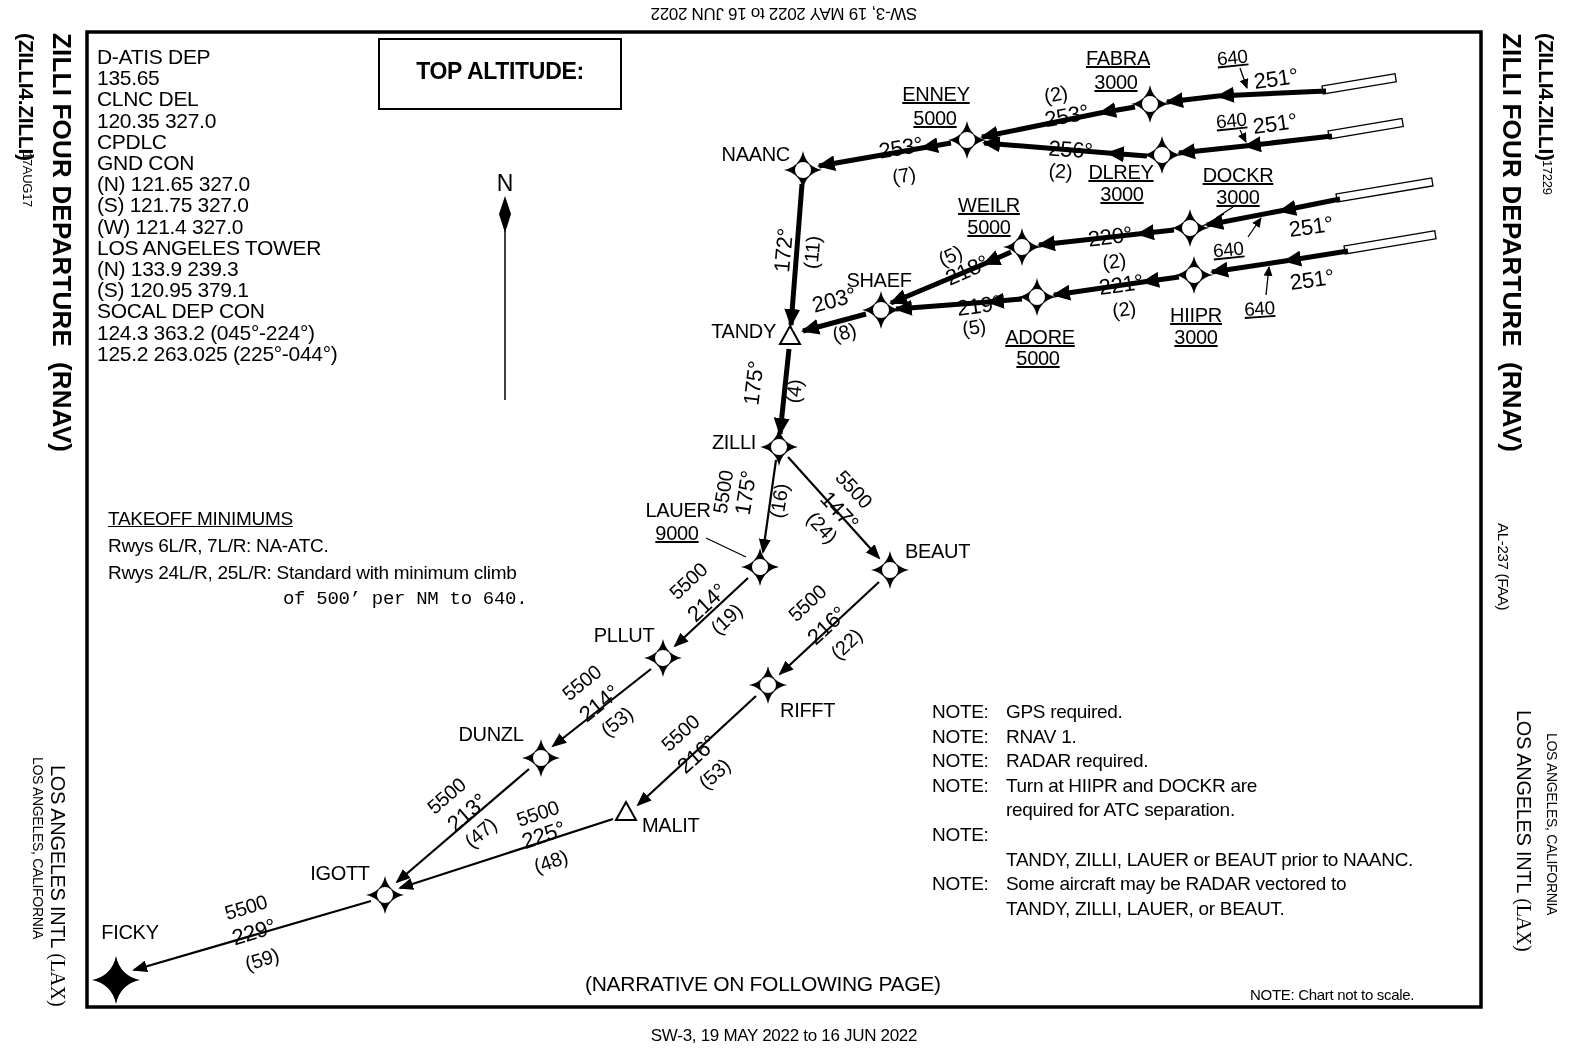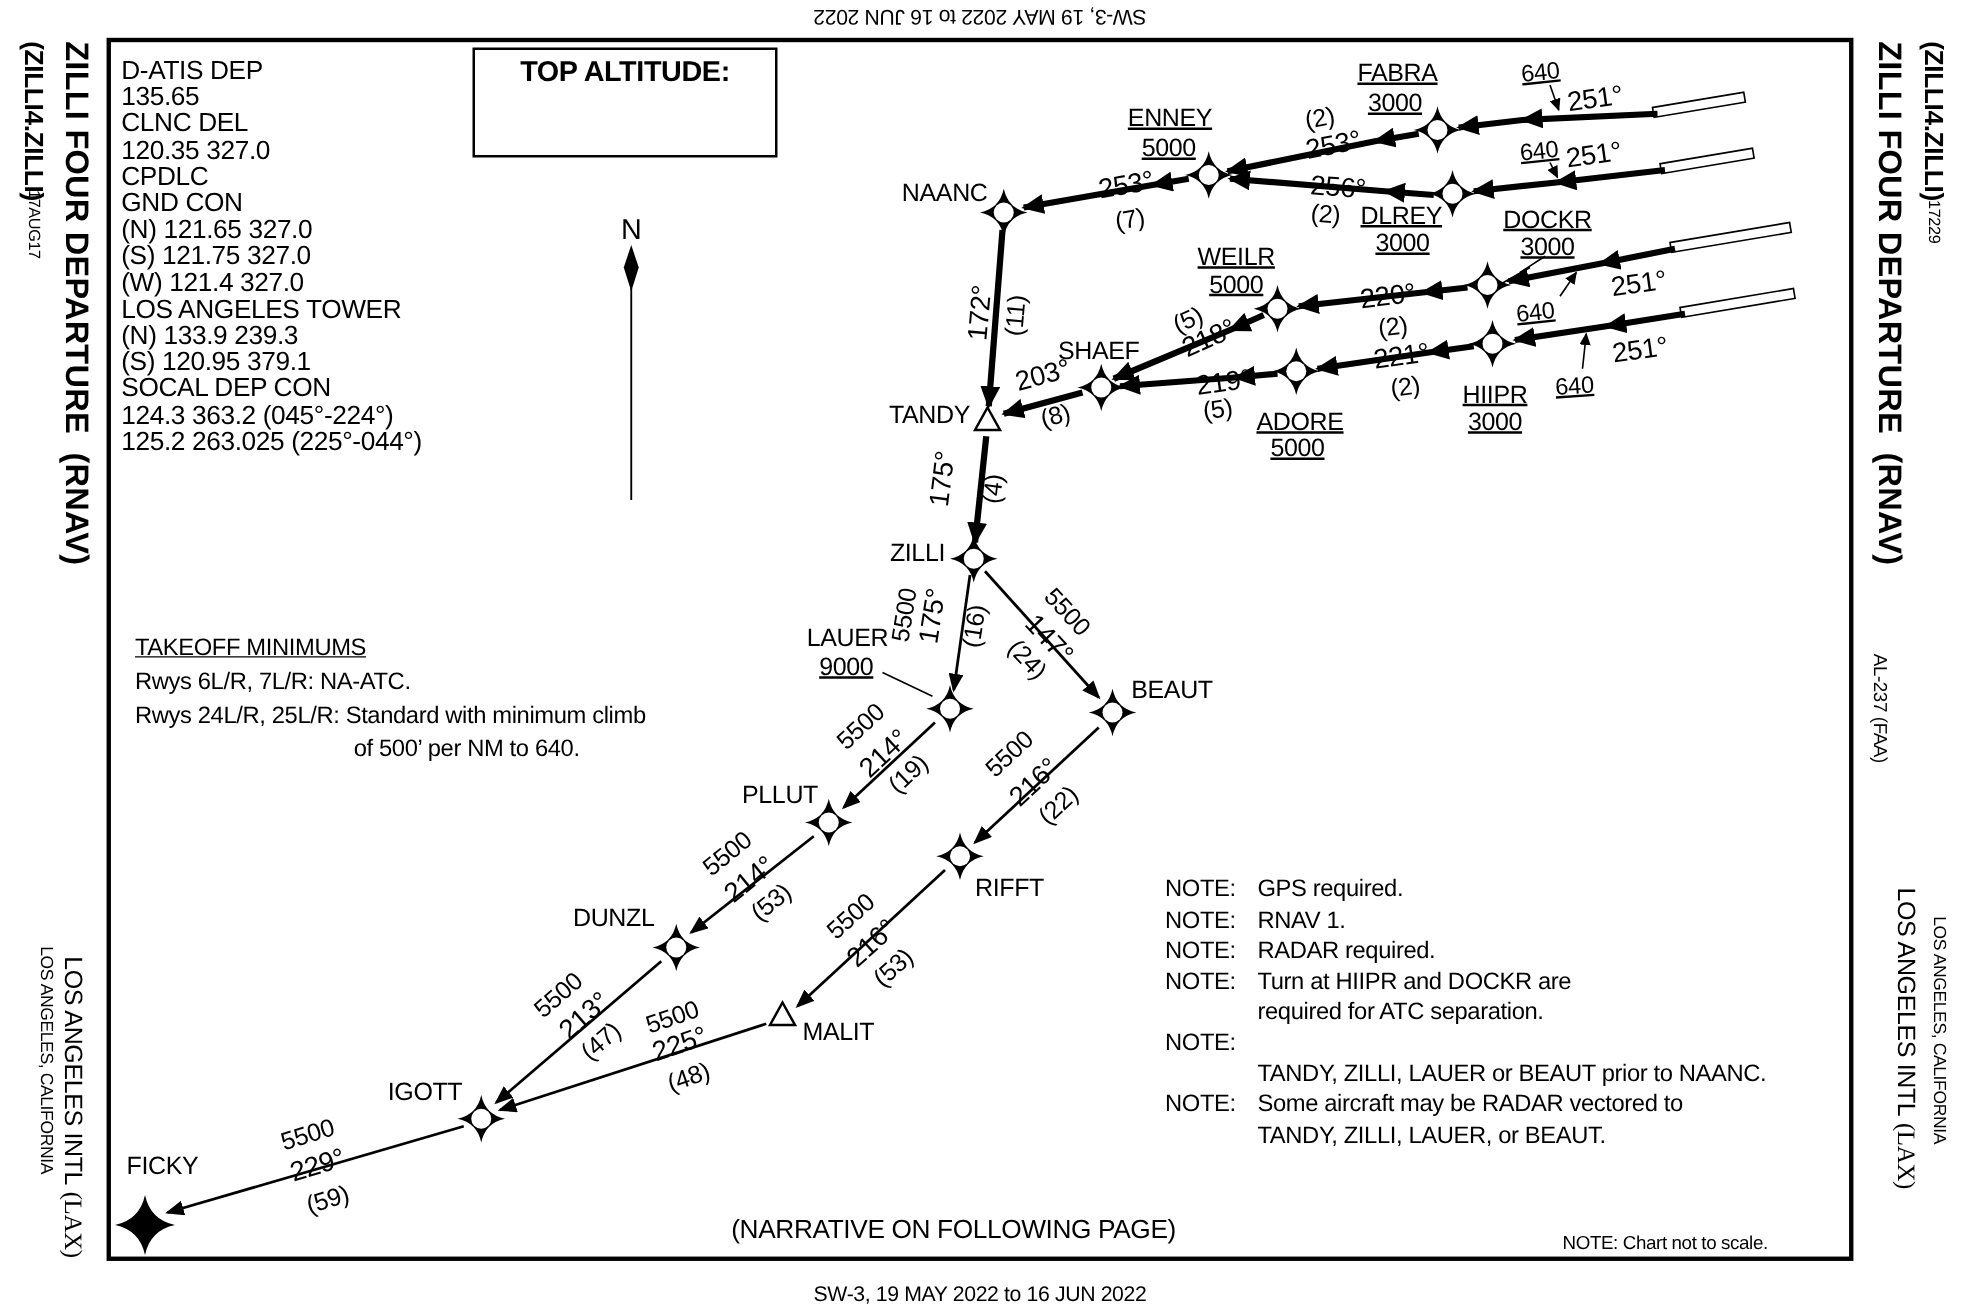--- a/index.html
+++ b/index.html
@@ -15,27 +15,27 @@
   .proc-code { font-size:21px; font-weight:bold; }
   .small-ref { font-size:13px; }
   .city-txt { font-size:14px; }
   .apt-txt  { font-size:20px; }
   .serif { font-family:"Liberation Serif", serif; }
   .edition { position:absolute; left:85px; width:1398px; text-align:center; font-size:17px; }
   .edition-top { top:3px; transform:rotate(180deg); }
   .edition-bottom { top:1026px; }
   .comm { position:absolute; left:97px; top:46px; font-size:21px; line-height:21.2px; }
   .topalt {
-    position:absolute; left:378px; top:38px; width:244px; height:88px;
+    position:absolute; left:378px; top:38px; width:244px; height:72px;
     border:2.5px solid #000; text-align:center; font-weight:bold; font-size:23px;
-    line-height:31px; padding-top:2px; box-sizing:border-box;
+    line-height:31px; padding-top:16px; box-sizing:border-box;
   }
   .tom { position:absolute; left:108px; top:505px; font-size:19px; line-height:27px; }
   .tom .ttl { text-decoration:underline; }
-  .tom .ind { padding-left:175px; }
+  .tom .ind { padding-left:175px;font-family:Liberation Mono, monospace; }
   .notes { position:absolute; left:932px; top:700px; font-size:19px; line-height:24.6px; }
   .note-row { display:flex; }
   .note-label { width:74px; flex:0 0 74px; }
   .narrative { position:absolute; left:585px; top:972px; font-size:21px; }
   .scalenote { position:absolute; left:1250px; top:986px; width:228px; text-align:left; font-size:15px; }
   svg text { font-family:"Liberation Sans", sans-serif; fill:#000; letter-spacing:-0.3px; }
   .crs  { font-size:22px; }
   .nm   { font-size:20px; }
   .dst  { font-size:20px; }
   .a55  { font-size:20px; }

